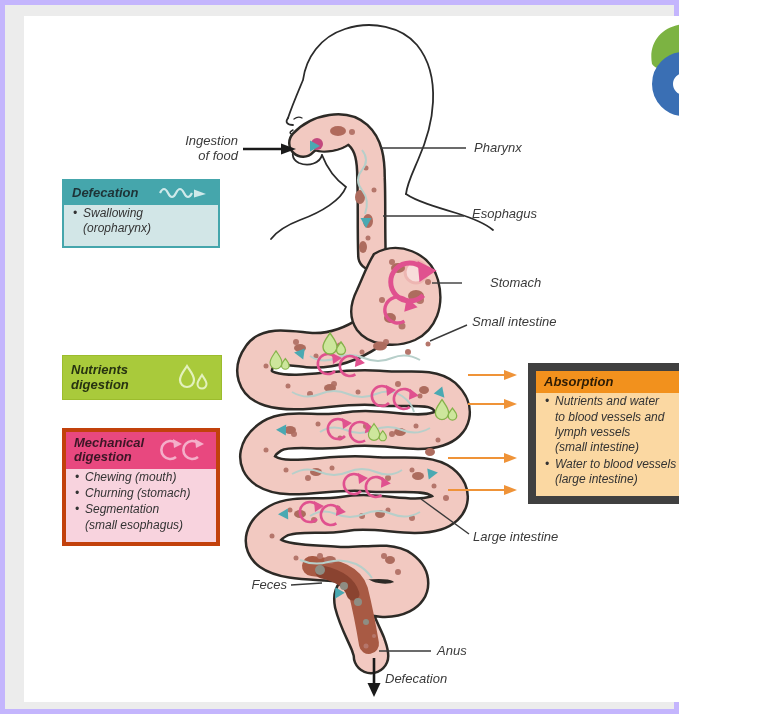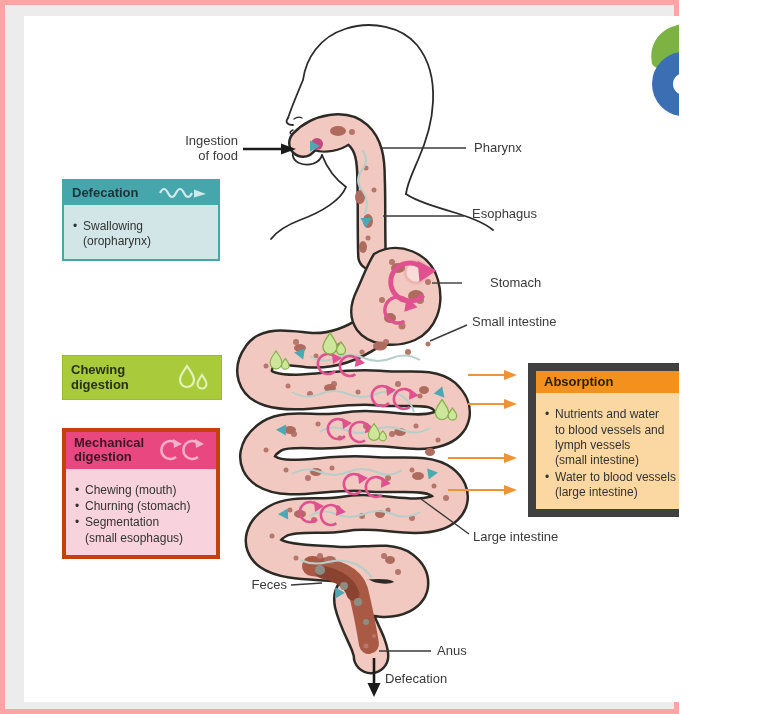--- a/index.html
+++ b/index.html
@@ -1,31 +1,31 @@
 <!DOCTYPE html>
 <html><head>
 <meta charset="utf-8">
 <style>
   html,body{margin:0;padding:0;background:#ffffff;}
-  .stage{position:relative;width:679px;height:714px;background:#fca5a5;overflow:hidden;
-         font-family:"Liberation Sans","DejaVu Sans",sans-serif;}
+  .stage{position:relative;width:679px;height:714px;background:#c4b5fd;overflow:hidden;
+         font-family:"Liberation Sans","DejaVu Sans",sans-serif;font-style:italic;}
   .frame{position:absolute;left:5px;top:5px;right:5px;bottom:5px;background:#ececec;}
   .card{position:absolute;left:24px;top:16px;width:726px;height:686px;background:#ffffff;}
   svg{display:block;}
   .diagram-svg{position:absolute;left:0;top:0;}
 
   
   .lbl{position:absolute;font-size:13px;color:#3a3a3a;white-space:pre-line;line-height:1.15;}
   .lbl.right{text-align:right;}
 
   
   .pbox{position:absolute;box-sizing:border-box;}
   .pbox .hdr{display:flex;align-items:center;justify-content:space-between;
              padding:4px 8px;font-weight:bold;font-size:13px;line-height:1.1;white-space:pre-line;}
-  .pbox ul{margin:0;padding:14px 8px 8px 8px;list-style:none;font-size:12px;color:#333;line-height:1.28;border-radius:11px;}
+  .pbox ul{margin:0;padding:1px 8px 8px 8px;list-style:none;font-size:12px;color:#333;line-height:1.28;border-radius:11px;}
   .pbox li{position:relative;padding-left:11px;white-space:pre-line;margin:0 0 1px 0;}
   .pbox li::before{content:"•";position:absolute;left:1px;top:0;}
 
   .box-propulsion{left:62px;top:179px;width:158px;border:2px solid #45a6ac;background:#d2e6e7;}
   .box-propulsion .hdr{background:#45a6ac;color:#1e3337;}
   .box-chemical{left:62px;top:355px;width:160px;height:45px;background:#a9ca3b;border:1px solid #9cbc2d;
                 display:flex;align-items:center;justify-content:space-between;padding:0 10px 0 8px;
                 font-weight:bold;font-size:13px;color:#273311;line-height:1.15;white-space:pre-line;}
   .box-mechanical{left:62px;top:428px;width:158px;border:4px solid #c2410c;background:#f8d3de;}
   .box-mechanical .hdr{background:#e8487f;color:#3c1626;}
@@ -319,21 +319,21 @@
         <polygon points="36,4.5 48,9 36,12.5" fill="#cfe9ea"></polygon>
       </svg>
     </div>
     <ul>
       <li>Swallowing
 (oropharynx)</li>
     </ul>
   </div>
 
   <div class="pbox box-chemical">
-    <span>Chewing
+    <span>Nutrients
 digestion</span>
     <svg width="34" height="30" viewBox="0 0 34 30">
       <path d="M 10 3 C 14 9 17 12 17 17 A 7 7 0 1 1 3 17 C 3 12 6 9 10 3 Z" fill="none" stroke="#e3f1bd" stroke-width="2.2"></path>
       <path d="M 25 12 C 27.5 16 29.5 18 29.5 21 A 4.5 4.5 0 1 1 20.5 21 C 20.5 18 22.5 16 25 12 Z" fill="none" stroke="#e3f1bd" stroke-width="2"></path>
     </svg>
   </div>
 
   <div class="pbox box-mechanical">
     <div class="hdr">
       <span>Mechanical

